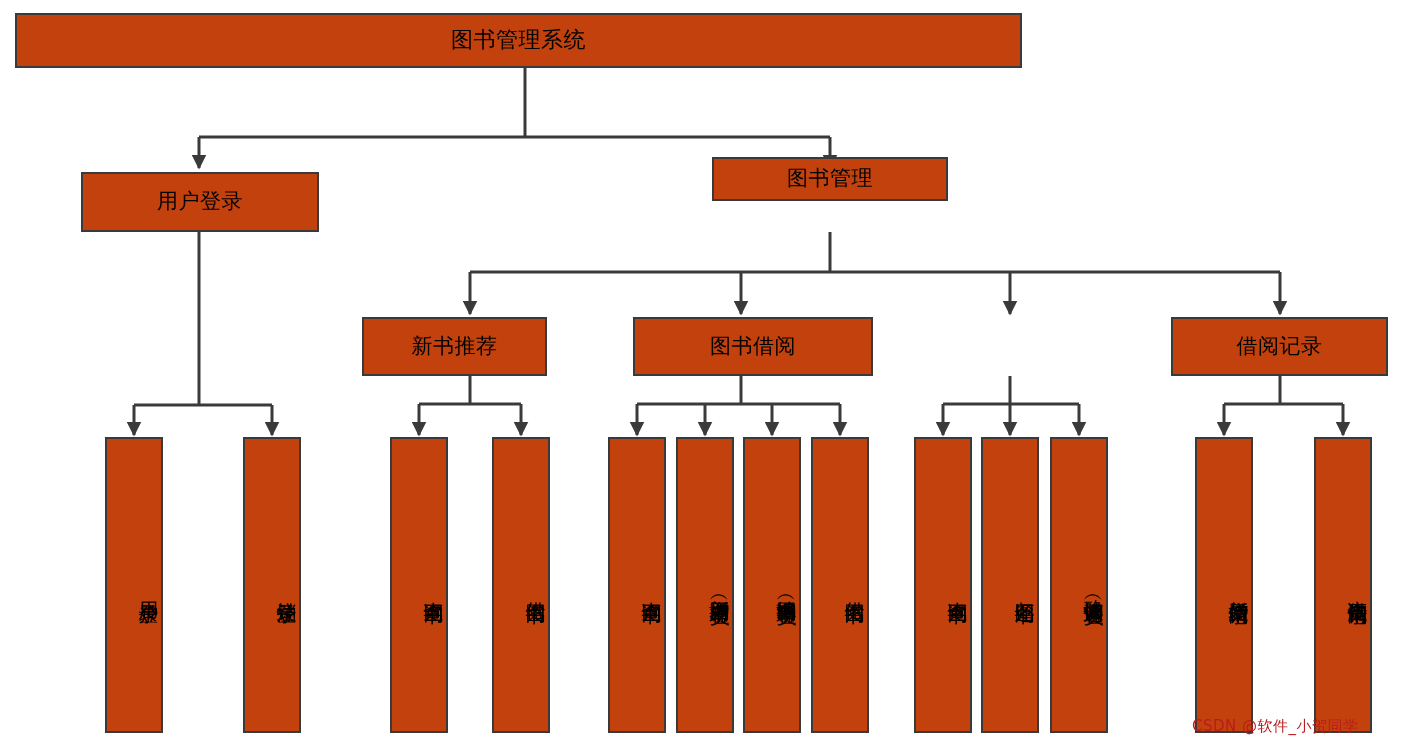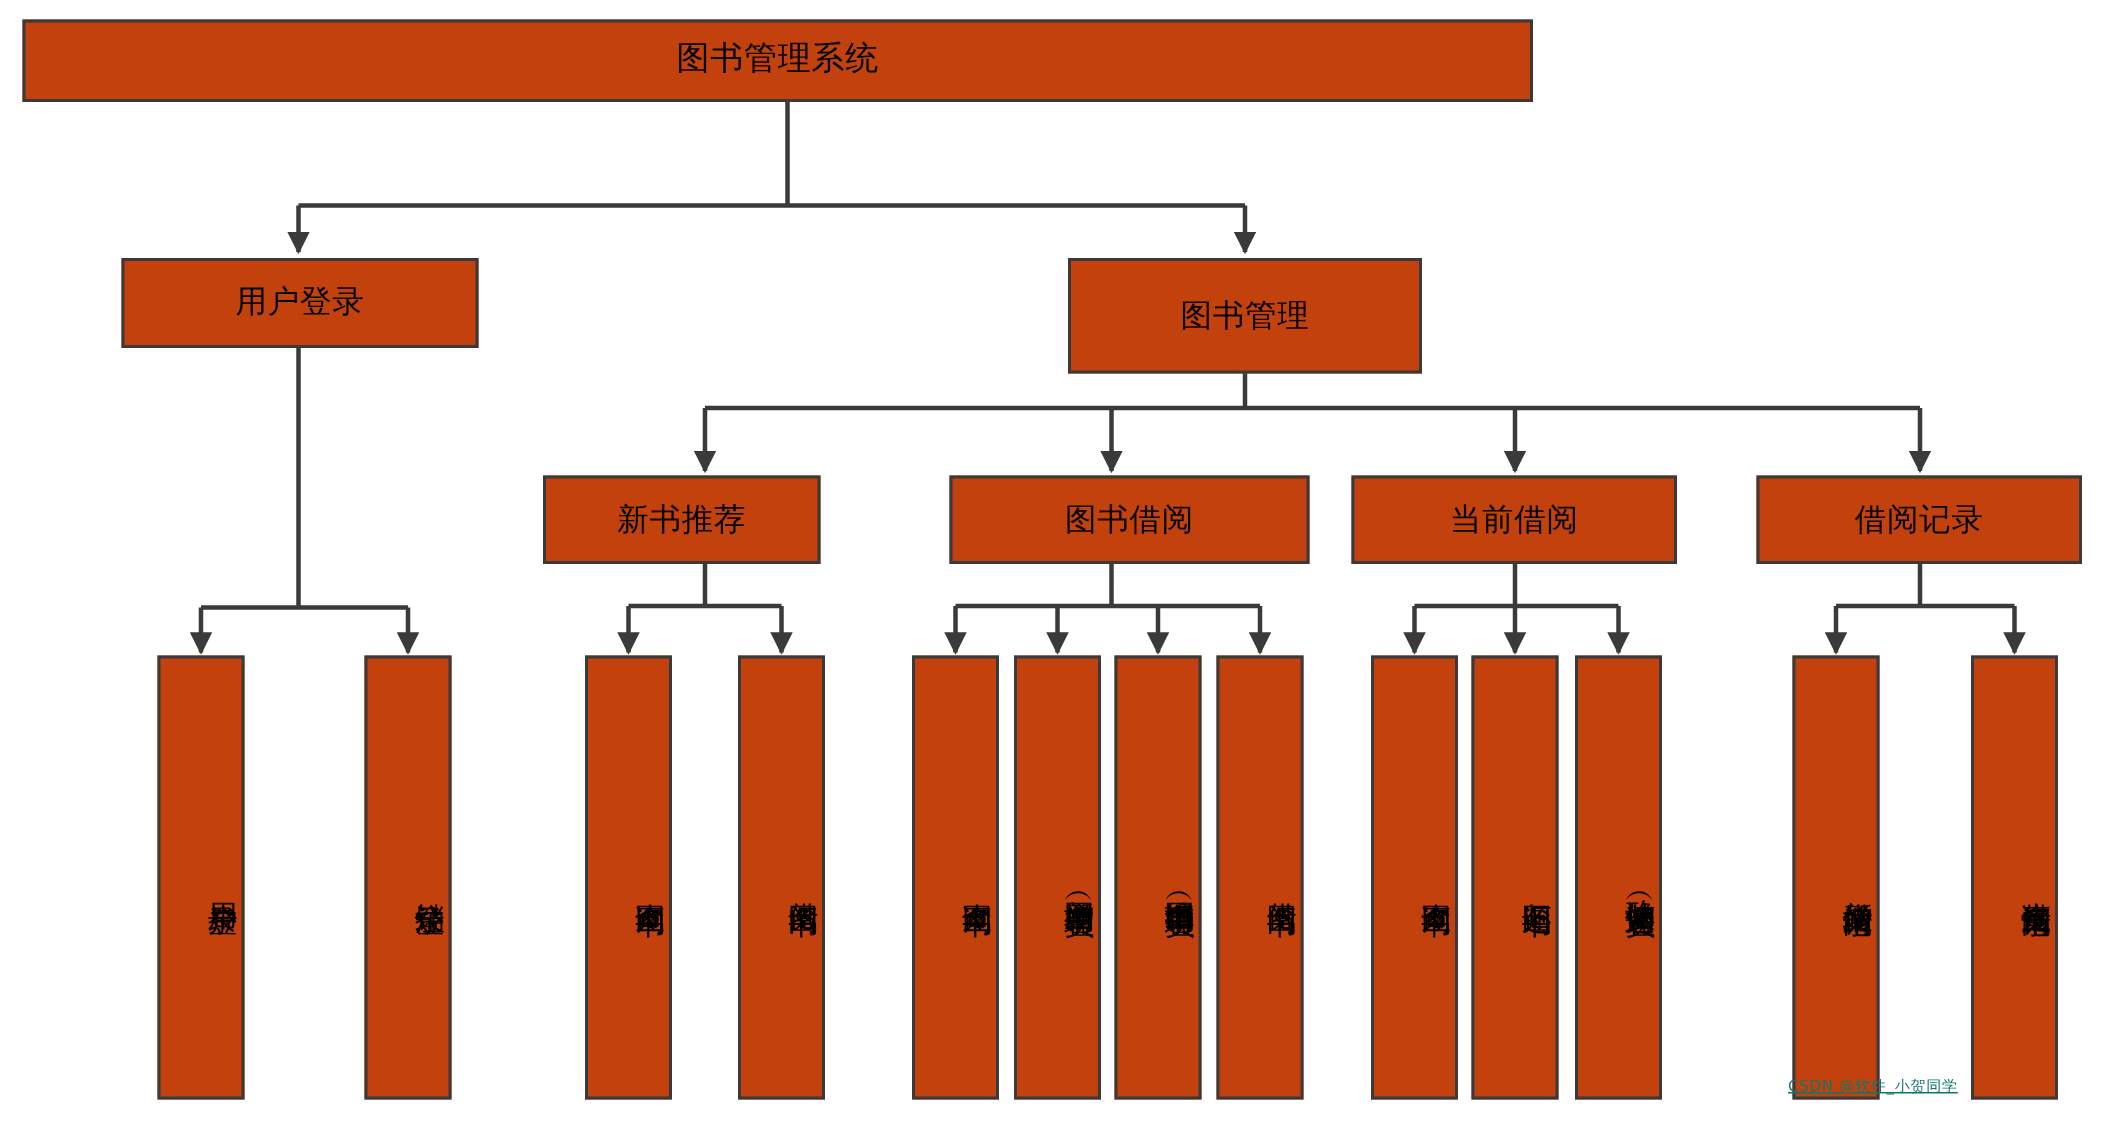--- a/index.html
+++ b/index.html
@@ -53,26 +53,25 @@
     padding-top: 6px;
     white-space: normal;
   }
   .node-v > span {
     writing-mode: vertical-rl;
     text-orientation: upright;
     display: block;
   }
   .watermark {
     position: absolute;
-    font-size: 10px;
-    color: #0f766e;
+    font-size: 15px;
+    color: #b91c1c;
     white-space: nowrap;
     letter-spacing: 0.5px;
     pointer-events: none;
-    text-decoration: underline;
   }
 </style>
 </head>
 <body>
 
 <div id="canvas">
 
   <svg id="diagram-svg" viewBox="0 0 1405 747" xmlns="http://www.w3.org/2000/svg">
     <defs>
       <marker id="arrow" viewBox="0 0 10 10" refX="9" refY="5" markerWidth="5" markerHeight="5" orient="auto-start-reverse">
@@ -126,32 +125,29 @@
     </g>
   </svg>
 
   <div class="node node-h node-root" style="left:15px; top:13px; width:1007px; height:55px;">
     <span>图书管理系统</span>
   </div>
 
   <div class="node node-h" style="left:81px; top:172px; width:238px; height:60px;">
     <span>用户登录</span>
   </div>
-  <div class="node node-h" style="left:712px; top:172px; width:236px; height:77px;">
+  <div class="node node-h" style="left:712px; top:157px; width:236px; height:44px;">
     <span>图书管理</span>
   </div>
 
   <div class="node node-h" style="left:362px; top:317px; width:185px; height:59px;">
     <span>新书推荐</span>
   </div>
   <div class="node node-h" style="left:633px; top:317px; width:240px; height:59px;">
     <span>图书借阅</span>
-  </div>
-  <div class="node node-h" style="left:901px; top:317px; width:217px; height:59px;">
-    <span>当前借阅</span>
   </div>
   <div class="node node-h" style="left:1171px; top:317px; width:217px; height:59px;text-align:center;">
     <span>借阅记录</span>
   </div>
 
   <div class="node node-v" style="left:105px; top:437px; width:58px; height:296px;">
     <span>用户登录</span>
   </div>
   <div class="node node-v" style="left:243px; top:437px; width:58px; height:296px;">
     <span>注销登录</span>

